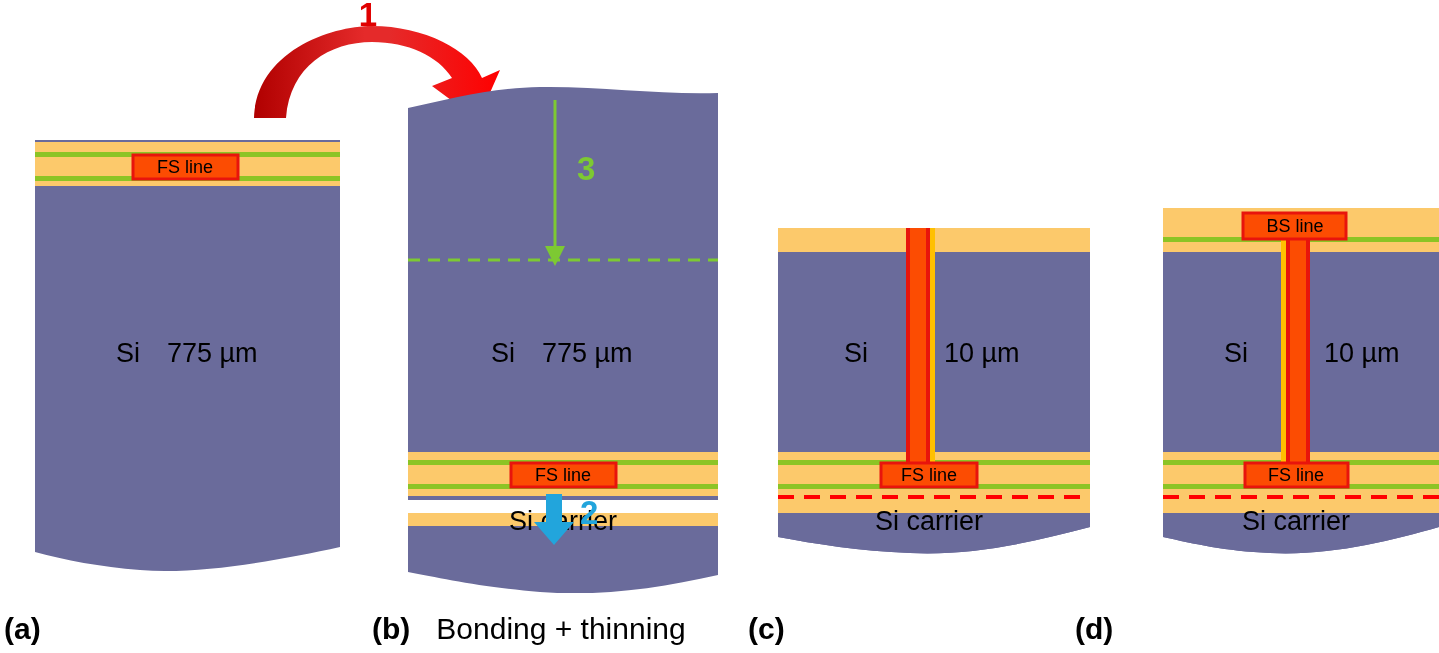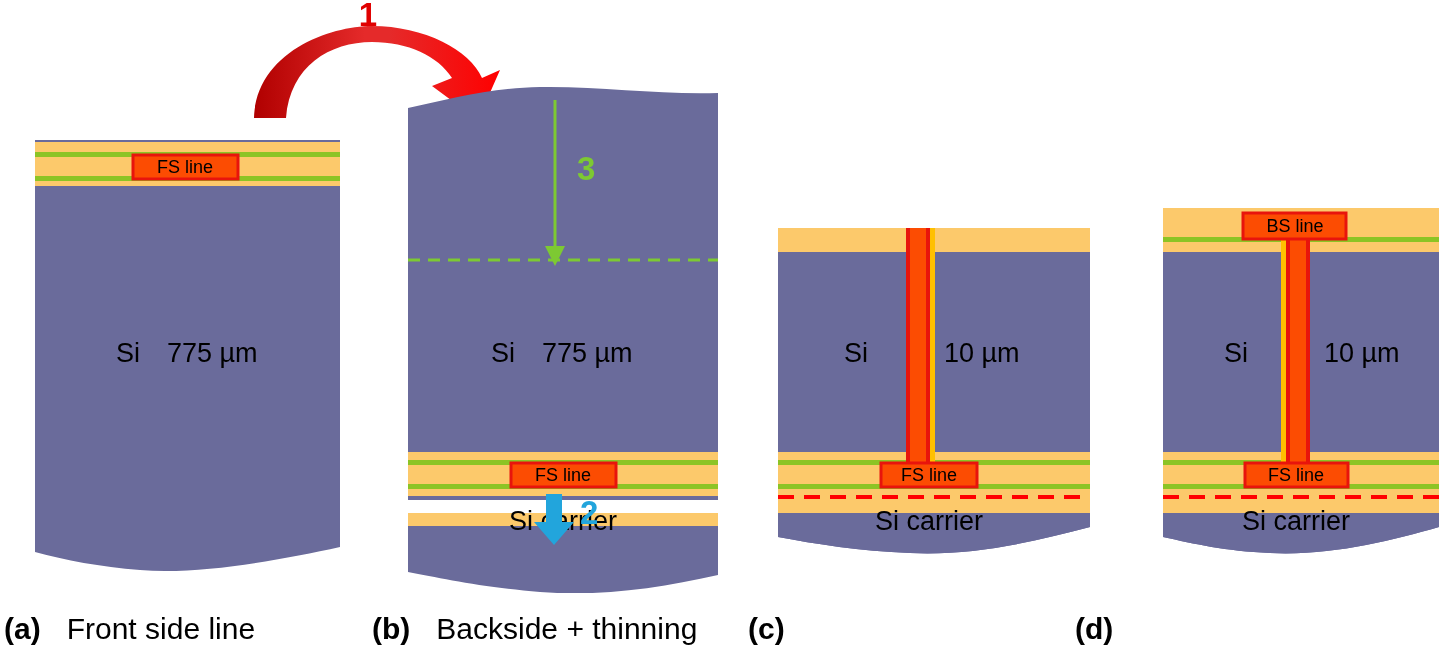--- a/index.html
+++ b/index.html
@@ -186,25 +186,24 @@
       <text x="1236" y="362" text-anchor="middle" class="t-dark">Si</text>
       <text x="1324" y="362" class="t-dark">10 µm</text>
 
       <text x="1296" y="530" text-anchor="middle" class="t-dark">Si carrier</text>
     </g>
   </svg>
 
   <div class="cap-row">
     <div class="cap cap-a">
       <span class="lbl">(a)</span>
-      <span class="txt">Front side line</span>
     </div>
     <div class="cap cap-b">
       <span class="lbl">(b)</span>
-      <span class="txt">Backside + thinning</span>
+      <span class="txt">Bonding + thinning</span>
     </div>
     <div class="cap cap-c">
       <span class="lbl">(c)</span>
     </div>
     <div class="cap cap-d">
       <span class="lbl">(d)</span>
     </div>
   </div>
 
 </div>

